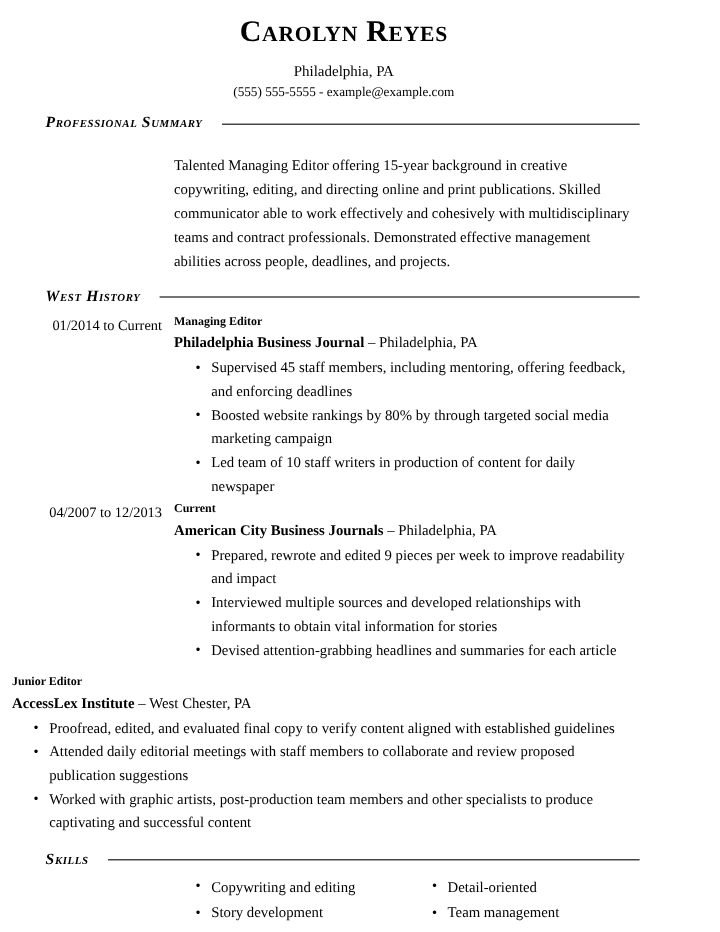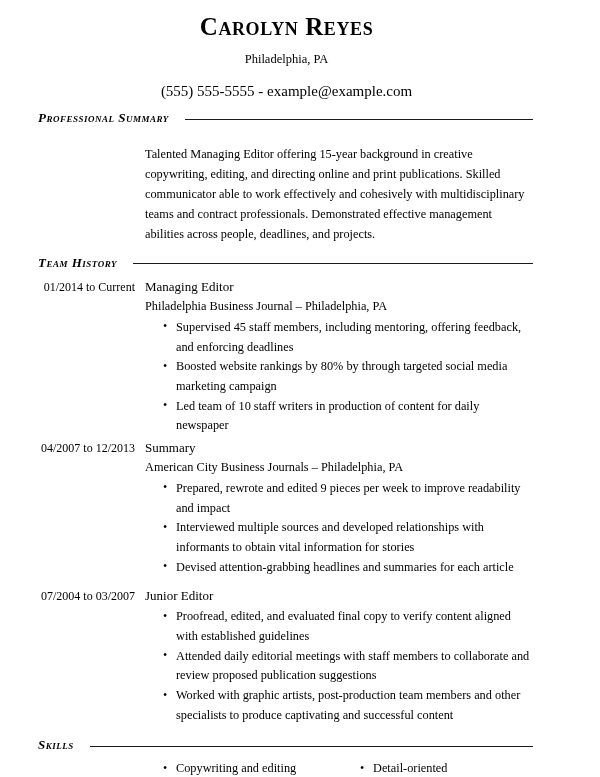--- a/index.html
+++ b/index.html
@@ -33,22 +33,22 @@
     font-variant: small-caps;
     letter-spacing: 0.6px;
     line-height: 1.05;
   }
   .contact-location {
     font-size: 12.5px;
     margin-top: 12px;
     line-height: 1.2;
   }
   .contact-line {
-    font-size: 15px;
-    margin-top: 15px;
+    font-size: 11px;
+    margin-top: 4px;
     line-height: 1.2;
   }
 
   
   .section {
     margin-top: 10px;
   }
   .section-head {
     display: flex;
     align-items: center;
@@ -99,30 +99,30 @@
     line-height: 1.55;
     padding-top: 1px;
     white-space: nowrap;
   }
   .job-detail {
     flex: 1 1 auto;
     padding-left: 10px;
     padding-right: 40px;
   }
   .job-title {
-    font-size: 13px;
-    font-weight: normal;
+    font-size: 10px;
+    font-weight: bold;
     line-height: 1.55;
   }
   .job-org {
     font-size: 12.3px;
     line-height: 1.62;
   }
   .job-org .org-name {
-    font-weight: normal;
+    font-weight: bold;
   }
   .job-org .org-sep,
   .job-org .org-place {
     font-weight: normal;
   }
   ul.bullets {
     list-style: none;
     margin: 1px 0 0 0;
     padding: 0 0 0 18px;
   }
@@ -187,21 +187,21 @@
   <div class="section">
     <div class="section-head">
       <div class="section-title">Professional Summary</div>
       <div class="section-rule"></div>
     </div>
     <div class="summary-body">Talented Managing Editor offering 15-year background in creative copywriting, editing, and directing online and print publications. Skilled communicator able to work effectively and cohesively with multidisciplinary teams and contract professionals. Demonstrated effective management abilities across people, deadlines, and projects.</div>
   </div>
 
   <div class="section">
     <div class="section-head">
-      <div class="section-title">Team History</div>
+      <div class="section-title">West History</div>
       <div class="section-rule"></div>
     </div>
     <div class="jobs">
 
       <div class="job">
         <div class="job-dates">01/2014 to Current</div>
         <div class="job-detail">
           <div class="job-title">Managing Editor</div>
           <div class="job-org">
             <span class="org-name">Philadelphia Business Journal</span><span class="org-sep">&nbsp;</span><span class="org-sep">–</span><span class="org-place">&nbsp;</span><span class="org-place">Philadelphia, PA</span>
@@ -210,36 +210,38 @@
             <li>Supervised 45 staff members, including mentoring, offering feedback, and enforcing deadlines</li>
             <li>Boosted website rankings by 80% by through targeted social media marketing campaign</li>
             <li>Led team of 10 staff writers in production of content for daily newspaper</li>
           </ul>
         </div>
       </div>
 
       <div class="job" style="margin-top:0;">
         <div class="job-dates">04/2007 to 12/2013</div>
         <div class="job-detail">
-          <div class="job-title">Summary</div>
+          <div class="job-title">Current</div>
           <div class="job-org">
             <span class="org-name">American City Business Journals</span><span class="org-sep">&nbsp;</span><span class="org-sep">–</span><span class="org-place">&nbsp;</span><span class="org-place">Philadelphia, PA</span>
           </div>
           <ul class="bullets">
             <li>Prepared, rewrote and edited 9 pieces per week to improve readability and impact</li>
             <li>Interviewed multiple sources and developed relationships with informants to obtain vital information for stories</li>
             <li>Devised attention-grabbing headlines and summaries for each article</li>
           </ul>
         </div>
       </div>
 
       <div class="job" style="margin-top:9px;">
-        <div class="job-dates">07/2004 to 03/2007</div>
         <div class="job-detail">
           <div class="job-title">Junior Editor</div>
+          <div class="job-org">
+            <span class="org-name">AccessLex Institute</span><span class="org-sep">&nbsp;</span><span class="org-sep">–</span><span class="org-place">&nbsp;</span><span class="org-place">West Chester, PA</span>
+          </div>
           <ul class="bullets">
             <li>Proofread, edited, and evaluated final copy to verify content aligned with established guidelines</li>
             <li>Attended daily editorial meetings with staff members to collaborate and review proposed publication suggestions</li>
             <li>Worked with graphic artists, post-production team members and other specialists to produce captivating and successful content</li>
           </ul>
         </div>
       </div>
 
     </div>
   </div>

